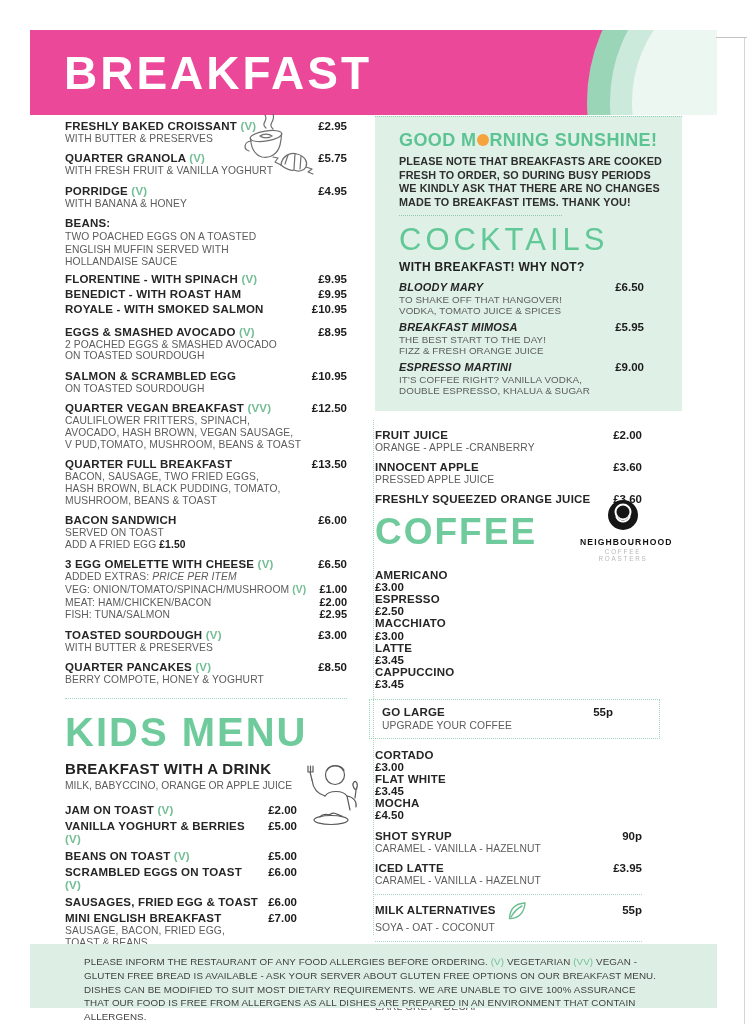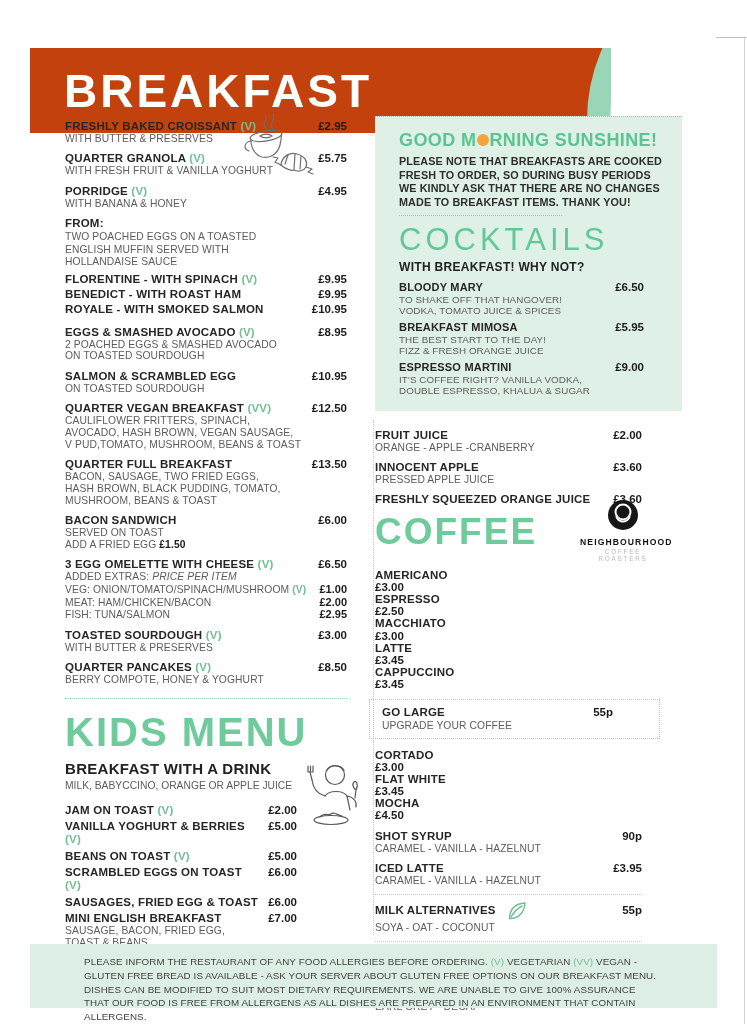--- a/index.html
+++ b/index.html
@@ -3,21 +3,21 @@
 <meta charset="utf-8">
 <style>
   html,body{margin:0;padding:0;}
   body{
     width:747px;height:1024px;position:relative;overflow:hidden;
     background:#ffffff;
     font-family:"Liberation Sans", sans-serif;
     -webkit-font-smoothing:antialiased;
   }
   
-  .banner{position:absolute;left:30px;top:30px;width:581px;height:85px;background:#c2410c;overflow:hidden;margin-top:18px;}
+  .banner{position:absolute;left:30px;top:30px;width:687px;height:85px;background:#ec4899;overflow:hidden;}
   .arc{position:absolute;border-radius:50%;}
   .arc1{width:350px;height:350px;left:557px;top:-103px;background:#9bd5b8;}
   .arc2{width:304px;height:304px;left:580px;top:-80px;background:#cceadb;}
   .arc3{width:260px;height:260px;left:602px;top:-58px;background:#ecf7f1;}
   .banner h1{position:relative;margin:0;padding:0 0 0 34px;line-height:86px;font-size:46px;
     letter-spacing:3px;font-weight:bold;color:#ffffff;}
   
   .edge-r{position:absolute;left:744px;top:37px;width:1px;height:987px;background:#d4d4d4;}
   .edge-t{position:absolute;left:716px;top:37px;width:31px;height:1px;background:#c3c3c3;}
 
@@ -55,21 +55,21 @@
   
   .right-col{position:absolute;left:375px;top:116px;width:307px;}
   .gbox{background:#dff0e7;border-top:1.5px dotted #8fd0b2;padding:13px 20px 10px 24px;box-sizing:border-box;}
   .gm-title{font-size:18px;font-weight:bold;color:#5bc492;letter-spacing:.4px;line-height:20px;margin-bottom:5px;}
   .sun{display:inline-block;width:12px;height:12px;border-radius:50%;background:#f5a33c;margin:0 .5px;}
   .gm-note{font-size:10.8px;font-weight:bold;color:#2e2e2e;line-height:13.6px;letter-spacing:.1px;margin-bottom:6px;}
   .gbox .dots{border-top:1.5px dotted #8fc9ab;width:62%;margin:2px 0 8px 0;}
   .ck-title{font-size:31px;line-height:31px;font-weight:normal;color:#63c897;letter-spacing:4px;margin-bottom:5px;}
   .ck-sub{font-size:12px;font-weight:bold;color:#222;letter-spacing:.3px;margin-bottom:7px;}
   .gbox .it{margin-bottom:5.5px;padding-right:18px;}
-  .gbox .nm{font-size:11px;line-height:12.5px;}
+  .gbox .nm{font-size:11px;line-height:12.5px;font-style:italic;}
   .gbox .ds{font-size:9.8px;line-height:11px;}
 
   .rbody{margin-top:18px;padding-right:40px;}
   .rbody .it{margin-bottom:7px;}
   .coffee-head{display:flex;align-items:flex-start;margin-top:4px;margin-bottom:7px;gap:16px;}
   .coffee-title{flex:1;font-size:37px;line-height:38px;font-weight:bold;color:#6fcb9c;letter-spacing:2px;}
   .logo{width:86px;text-align:center;margin-top:-14px;margin-right:-24px;}
   .logo-name{font-size:8.6px;font-weight:bold;color:#111;letter-spacing:1.1px;margin-top:2px;}
   .logo-sub{font-size:6.3px;color:#b9b9b9;letter-spacing:1.8px;margin-top:1px;}
   .c-row{display:flex;align-items:baseline;flex-direction:column;}
@@ -133,21 +133,21 @@
         <div class="ds">WITH FRESH FRUIT &amp; VANILLA YOGHURT</div>
       </div>
       <div class="it">
         <div class="row">
           <span class="nm">PORRIDGE<span class="tag"> (V)</span></span>
           <span class="pr">£4.95</span>
         </div>
         <div class="ds">WITH BANANA &amp; HONEY</div>
       </div>
       <div class="it group" style="margin-bottom: 5px;">
-        <div class="nm">FROM:</div>
+        <div class="nm">BEANS:</div>
         <div class="ds">TWO POACHED EGGS ON A TOASTED</div>
         <div class="ds">ENGLISH MUFFIN SERVED WITH</div>
         <div class="ds">HOLLANDAISE SAUCE</div>
       </div>
       <div class="bk-row">
         <div class="row">
           <span class="nm">FLORENTINE - WITH SPINACH<span class="tag"> (V)</span></span>
           <span class="pr">£9.95</span>
         </div>
       </div>

